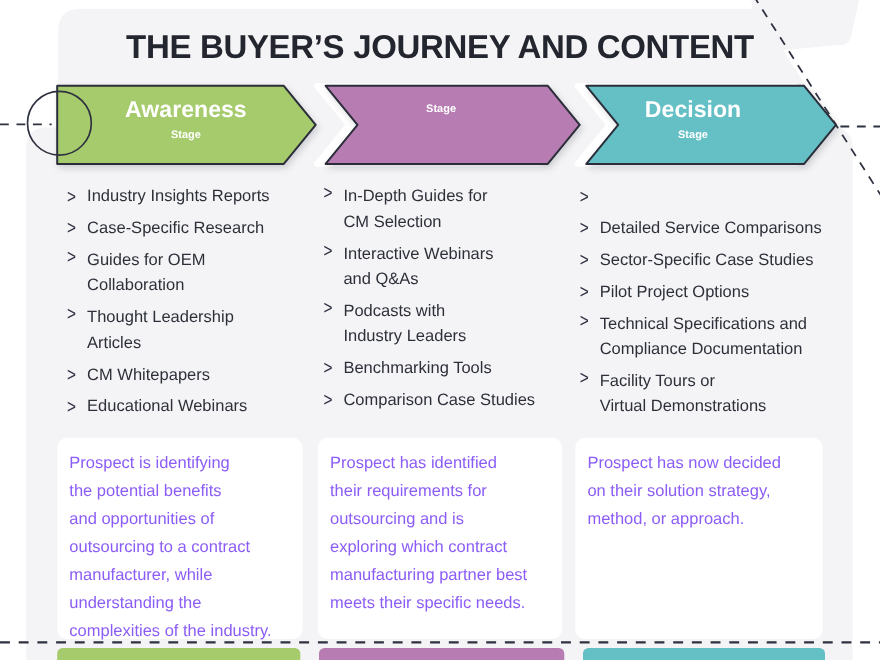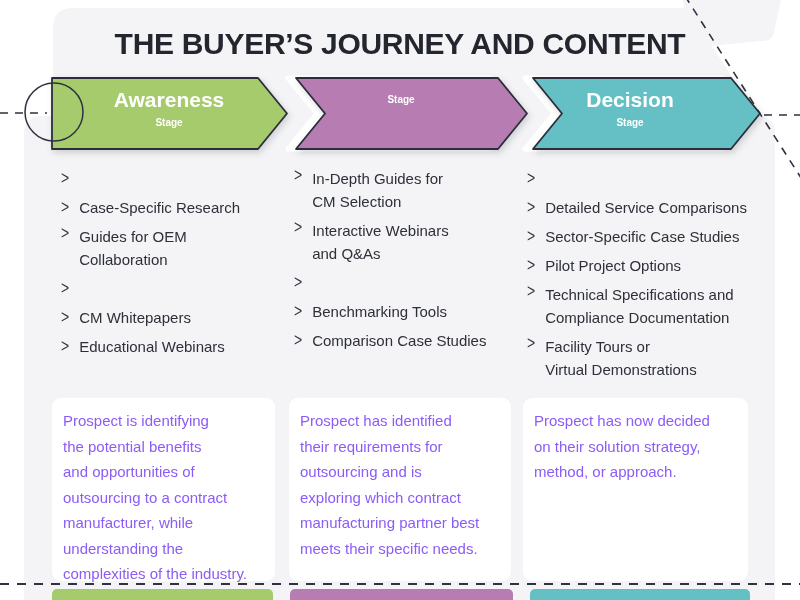--- a/index.html
+++ b/index.html
@@ -62,36 +62,38 @@
   <div class="stage-label" style="left:301px;">
     <span class="l2">Stage</span>
   </div>
   <div class="stage-label" style="left:530px;">
     <span class="l1">Decision</span>
     <span class="l2">Stage</span>
   </div>
 
   <div class="content-col" style="left:61px;width:215px;">
     <ul>
-        <li><span class="chev">&gt;</span></li>
+        <li><span class="chev">&gt;</span><span>Industry Insights Reports</span></li>
         <li><span class="chev">&gt;</span><span>Case-Specific Research</span></li>
         <li><span class="chev">&gt;</span><span>Guides for OEM
 Collaboration</span></li>
-        <li><span class="chev">&gt;</span></li>
+        <li><span class="chev">&gt;</span><span>Thought Leadership
+Articles</span></li>
         <li><span class="chev">&gt;</span><span>CM Whitepapers</span></li>
         <li><span class="chev">&gt;</span><span>Educational Webinars</span></li>
       </ul>
   </div>
   <div class="content-col" style="left:294px;width:220px;">
     <ul>
         <li><span class="chev">&gt;</span><span>In-Depth Guides for
 CM Selection</span></li>
         <li><span class="chev">&gt;</span><span>Interactive Webinars
 and Q&amp;As</span></li>
-        <li><span class="chev">&gt;</span></li>
+        <li><span class="chev">&gt;</span><span>Podcasts with
+Industry Leaders</span></li>
         <li><span class="chev">&gt;</span><span>Benchmarking Tools</span></li>
         <li><span class="chev">&gt;</span><span>Comparison Case Studies</span></li>
       </ul>
   </div>
   <div class="content-col" style="left:527px;width:250px;">
     <ul>
         <li><span class="chev">&gt;</span></li>
         <li><span class="chev">&gt;</span><span>Detailed Service Comparisons</span></li>
         <li><span class="chev">&gt;</span><span>Sector-Specific Case Studies</span></li>
         <li><span class="chev">&gt;</span><span>Pilot Project Options</span></li>

